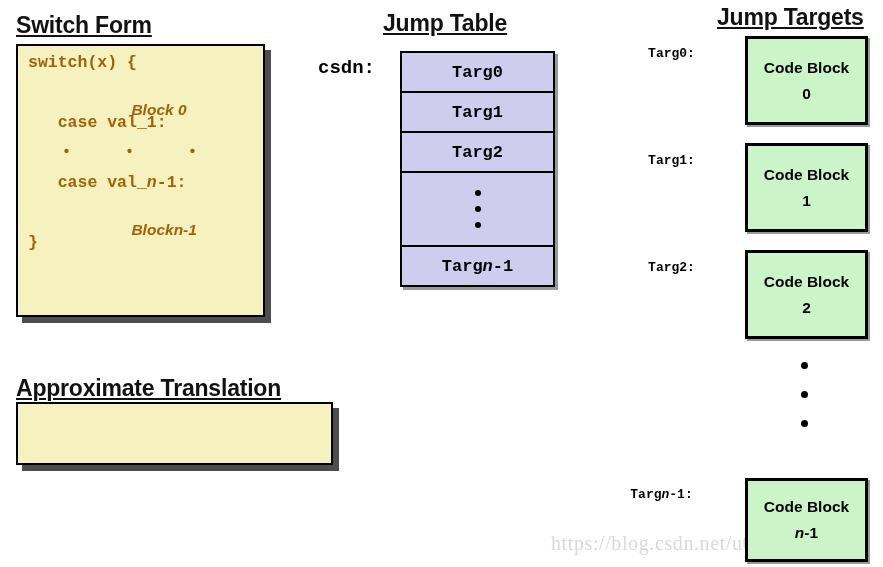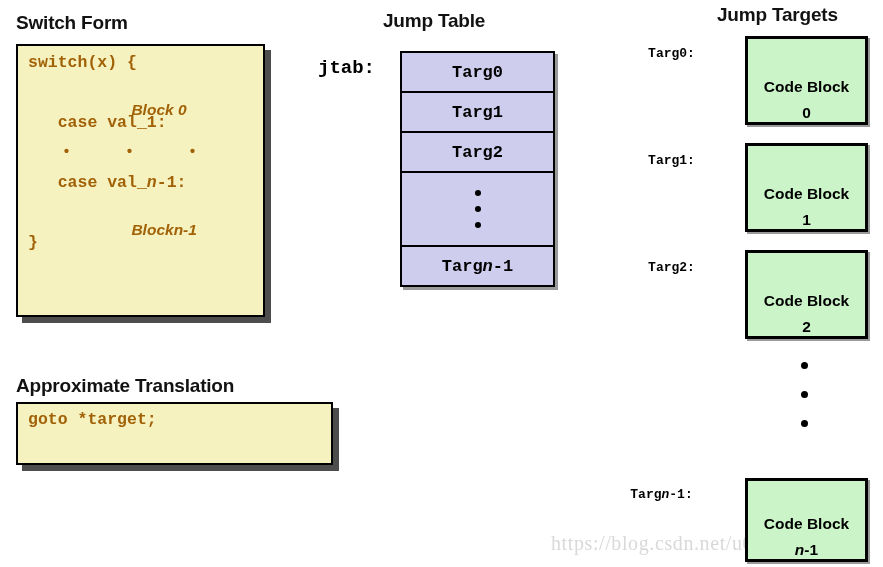--- a/index.html
+++ b/index.html
@@ -19,24 +19,25 @@
     left: 0; top: 0;
     width: 883px;
     height: 567px;
   }
 
   
   .heading {
     position: absolute;
     font-family: "Liberation Sans", sans-serif;
     font-weight: bold;
-    font-size: 19px;
+    font-size: 23px;
     color: #121212;
     letter-spacing: -0.2px;
     white-space: nowrap;
+    text-decoration: underline;
   }
   #h-switch-form { left: 16px; top: 12px; }
   #h-jump-table  { left: 383px; top: 10px; }
   #h-jump-targets{ left: 717px; top: 4px; }
   #h-approx      { left: 16px; top: 375px; }
 
   
   .codebox {
     position: absolute;
     background: #f6f2c0;
@@ -155,21 +156,21 @@
     left: 745px;
     width: 123px;
     height: 89px;
     background: #cbf5c9;
     border: 3px solid #000;
     box-sizing: border-box;
     box-shadow: 2px 2px 0 0 #9a9a9a;
     display: flex;
     flex-direction: column;
     align-items: center;
-    justify-content: flex-end;
+    justify-content: center;
     gap: 8px;
     font-family: "Liberation Sans", sans-serif;
     font-weight: bold;
     font-size: 15.5px;
     color: #000;
   }
   .greenbox .gb-sub { font-style: normal; }
 
   #gb0 { top: 36px; }
   #gb1 { top: 143px; }
@@ -224,26 +225,25 @@
     <span class="code-line"><span>   case val_</span><span class="ital">n</span><span>-1:</span></span>
     <span class="code-line">
       <span style="display:inline-block;width:44px"></span><span class="ital-sans">Block</span><span class="ital-sans">n</span><span class="ital-sans num">-1</span>
     </span>
     <span class="code-line">}</span>
   </div>
 
   <div class="heading" id="h-approx">Approximate Translation</div>
 
   <div class="codebox" id="approx-box">
-    <span class="code-line">goto *target;</span>
   </div>
 
   <div class="heading" id="h-jump-table">Jump Table</div>
 
-  <div id="jtab-label">jtab:</div>
+  <div id="jtab-label">csdn:</div>
 
   <div id="jump-table">
     <div class="jt-cell">Targ0</div>
     <div class="jt-cell">Targ1</div>
     <div class="jt-cell">Targ2</div>
     <div class="jt-cell dots">
       <span class="dot"></span>
       <span class="dot"></span>
       <span class="dot"></span>
     </div>

